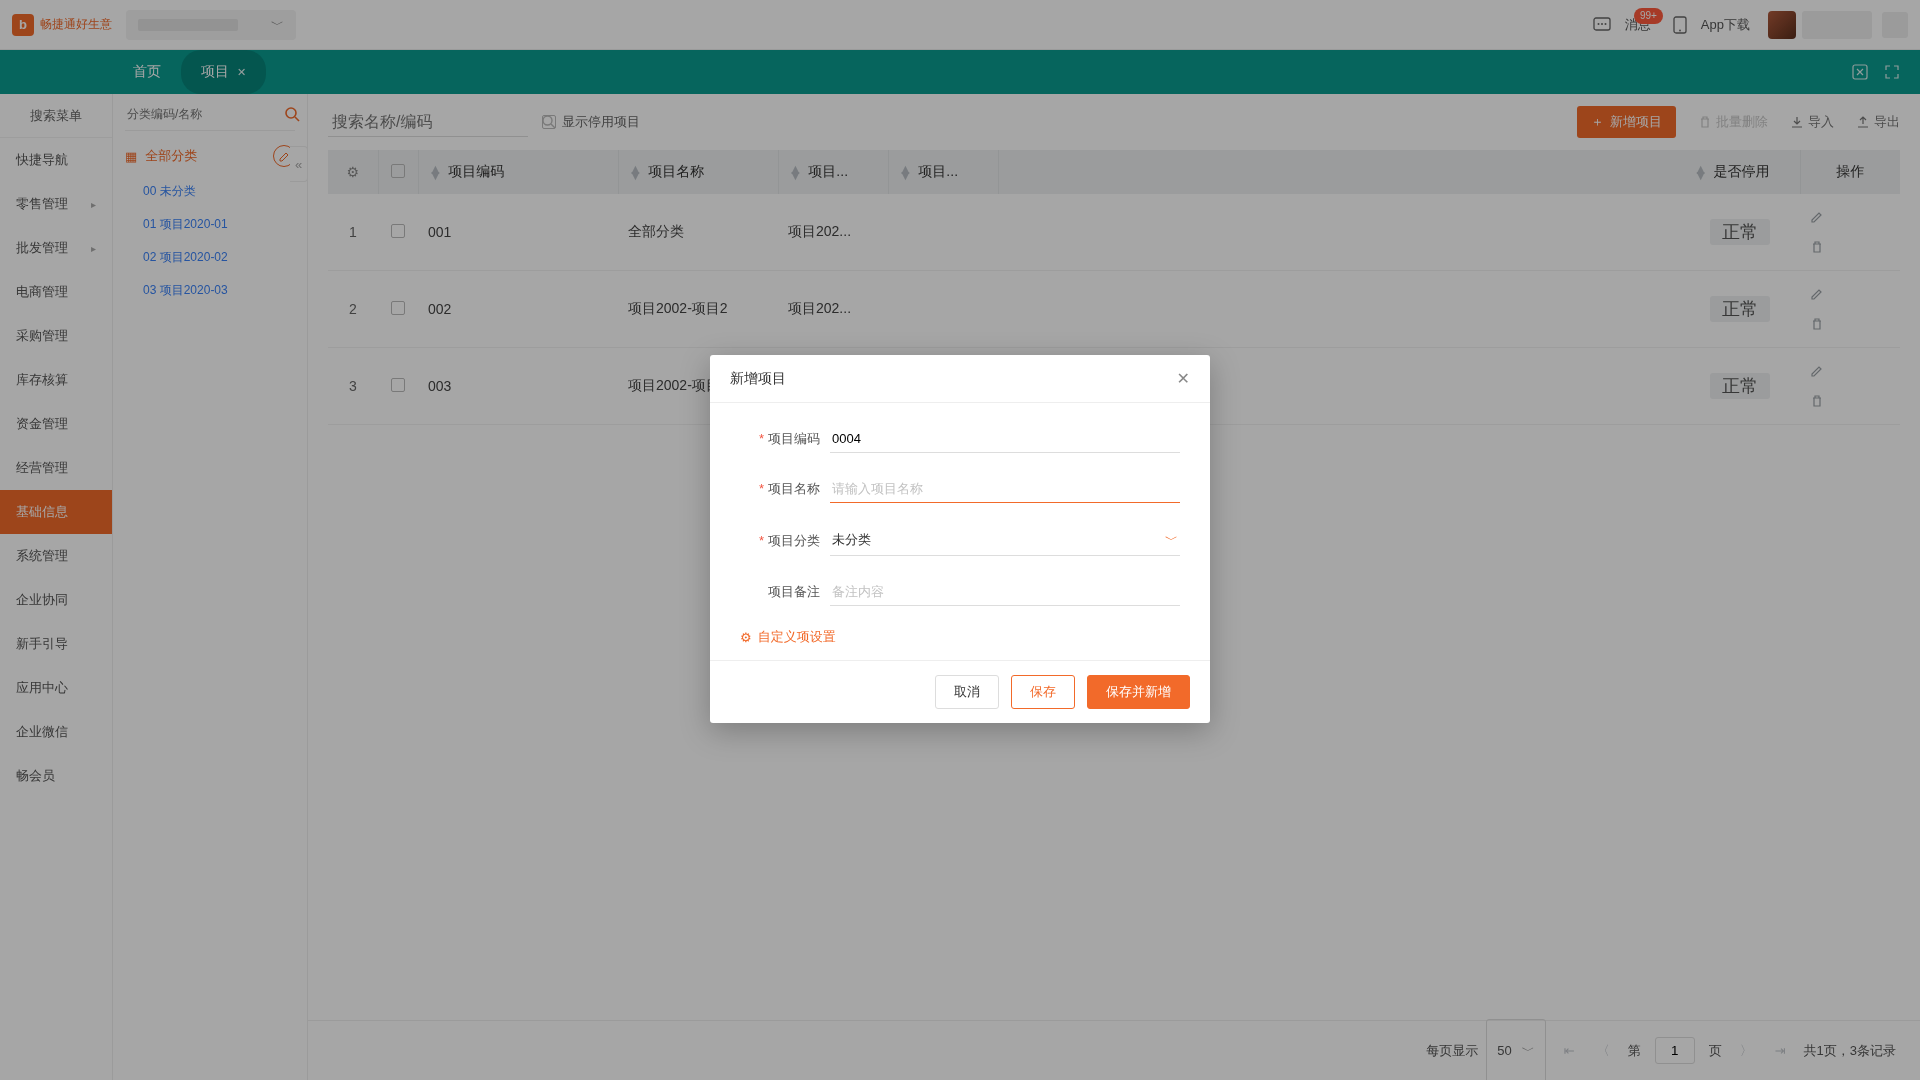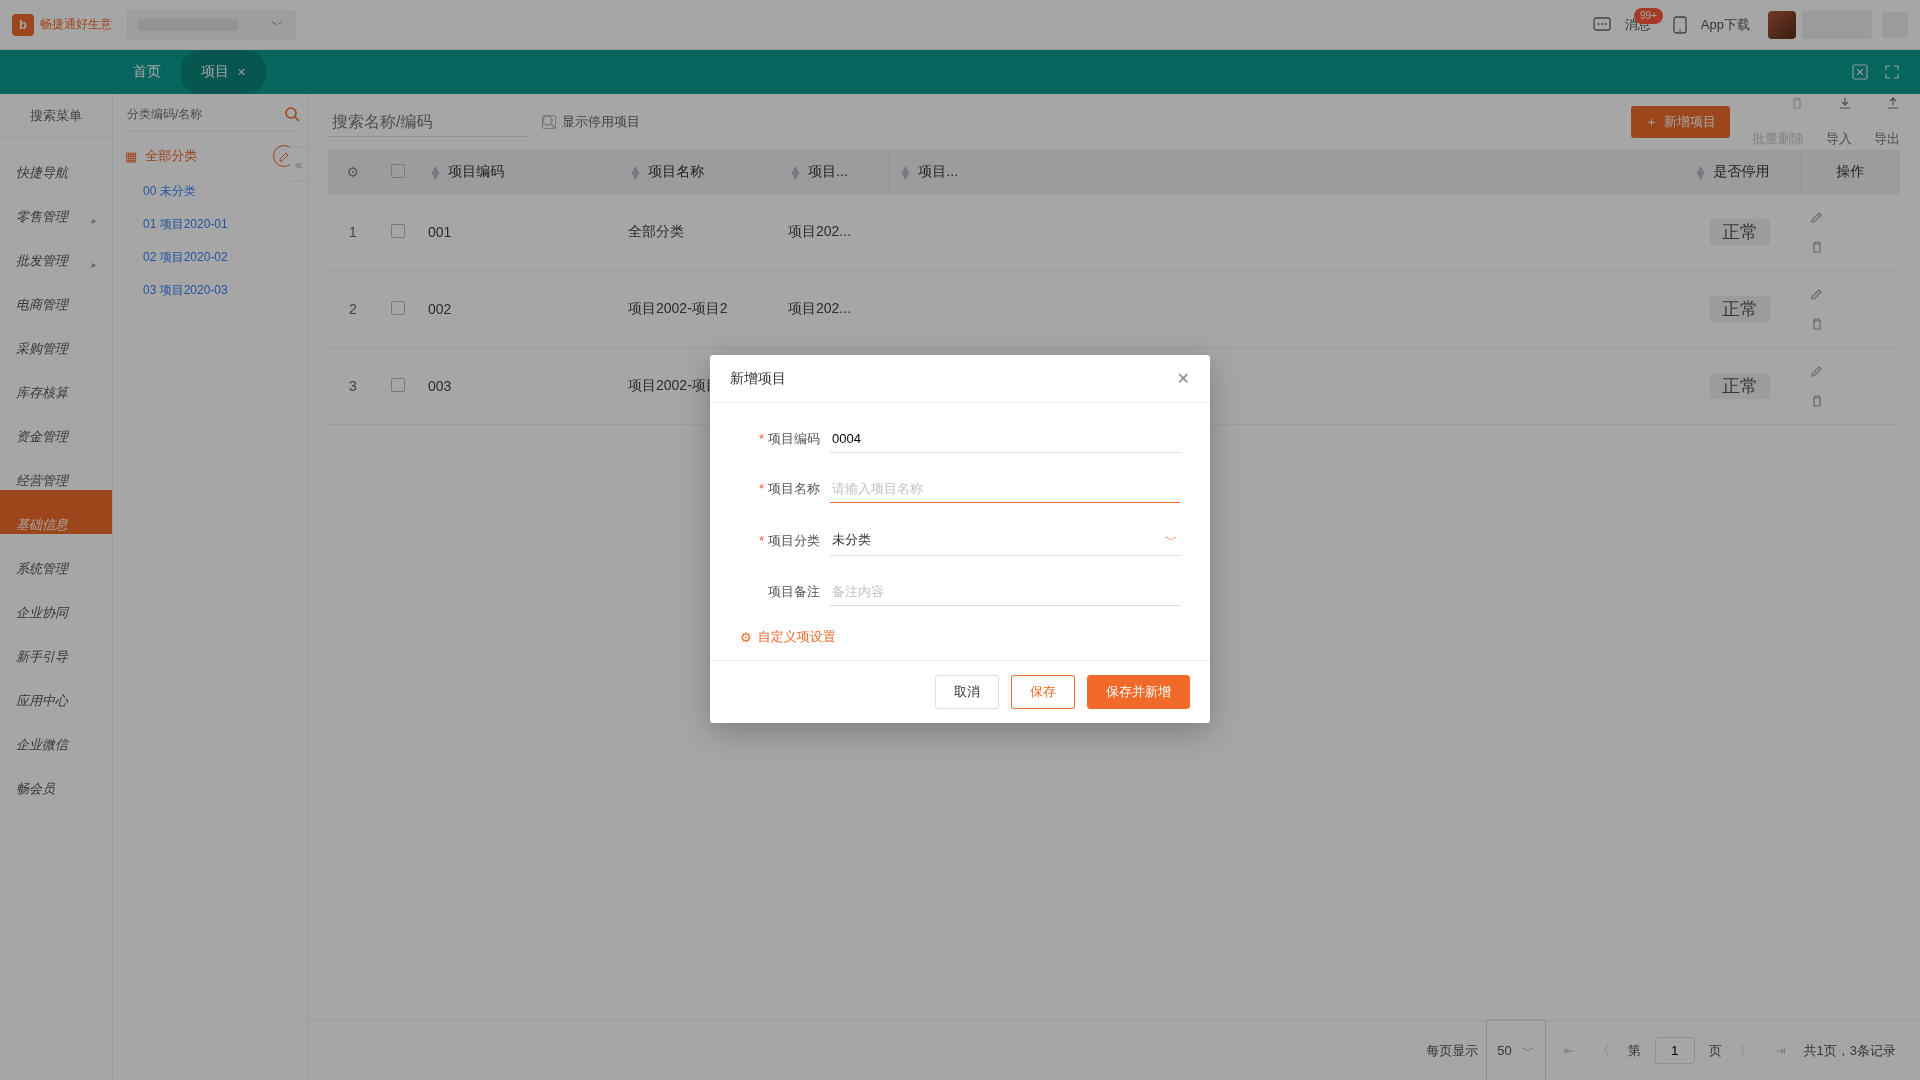--- a/index.html
+++ b/index.html
@@ -40,21 +40,21 @@
   .tab .close{font-size:11px;opacity:.9;}
   .tabbar-right{margin-left:auto;display:flex;align-items:center;gap:16px;padding-right:20px;}
   .tabbar-right .icn{opacity:.85;cursor:pointer;}
 
   
   .body{position:absolute;top:calc(var(--header-h) + var(--tabs-h));left:0;right:0;bottom:0;display:flex;}
 
   
   .leftnav{width:113px;background:#fff;border-right:1px solid #eee;display:flex;flex-direction:column;}
   .leftnav .search-menu{height:44px;display:flex;align-items:center;justify-content:center;color:#666;border-bottom:1px solid #f2f2f2;}
-  .leftnav .nav-item{height:44px;display:flex;align-items:flex-end;justify-content:space-between;padding:0 16px;color:#555;cursor:pointer;font-size:13px;font-style:italic;}
+  .leftnav .nav-item{height:44px;display:flex;align-items:center;justify-content:space-between;padding:0 16px;color:#555;cursor:pointer;font-size:13px;}
   .leftnav .nav-item.active{background:var(--orange);color:#fff;}
   .leftnav .caret{font-size:10px;color:#aaa;}
 
   
   .cat-panel{width:195px;border-right:1px solid #eee;position:relative;padding:10px 12px;}
   .cat-search{display:flex;align-items:center;border-bottom:1px solid #eee;padding:2px 0 8px;}
   .cat-search input{border:none;outline:none;flex:1;font-size:12px;color:#666;background:transparent;}
   .cat-search .sicon{color:var(--orange);}
   .cat-header{display:flex;align-items:center;margin:14px 0 8px;gap:8px;color:var(--orange);font-size:13px;}
   .cat-header .grid-ic{color:var(--orange);}
@@ -66,21 +66,21 @@
   .main{flex:1;display:flex;flex-direction:column;}
   .toolbar{height:56px;display:flex;align-items:center;padding:0 20px;gap:14px;}
   .tsearch{display:flex;align-items:center;border-bottom:1px solid #ddd;padding:4px 2px;width:200px;}
   .tsearch input{border:none;outline:none;flex:1;background:transparent;font-size:16px;}
   .tsearch .sicon{color:#bbb;}
   .chk{display:flex;align-items:center;gap:6px;color:#666;cursor:pointer;}
   .chk .box{width:14px;height:14px;border:1px solid #bbb;border-radius:2px;}
   .toolbar .spacer{flex:1;}
   .btn{display:flex;align-items:center;gap:6px;padding:7px 14px;border-radius:3px;cursor:pointer;font-size:13px;}
   .btn.primary{background:var(--orange);color:#fff;}
-  .link-btn{display:flex;align-items:flex-end;gap:20px;color:#777;cursor:pointer;margin-left:8px;flex-direction:column;}
+  .link-btn{display:flex;align-items:center;gap:4px;color:#777;cursor:pointer;margin-left:8px;}
   .link-btn.disabled{color:#c7c7c7;cursor:not-allowed;}
 
   
   .table-wrap{flex:1;padding:0 20px 0 20px;}
   table{width:100%;border-collapse:collapse;table-layout:fixed;}
   thead th{background:#eef0f1;height:44px;font-weight:500;color:#333;text-align:left;padding:0 10px;border-right:1px solid #e2e5e7;font-size:14px;position:relative;}
   thead th:last-child{border-right:none;}
   .sort{display:inline-flex;flex-direction:column;margin-right:6px;vertical-align:middle;line-height:6px;color:#b8bec4;}
   tbody td{height:40px;padding:0 10px;border-bottom:1px solid #f1f1f1;font-size:14px;color:#444;}
   .row-idx{text-align:center;color:#666;}

